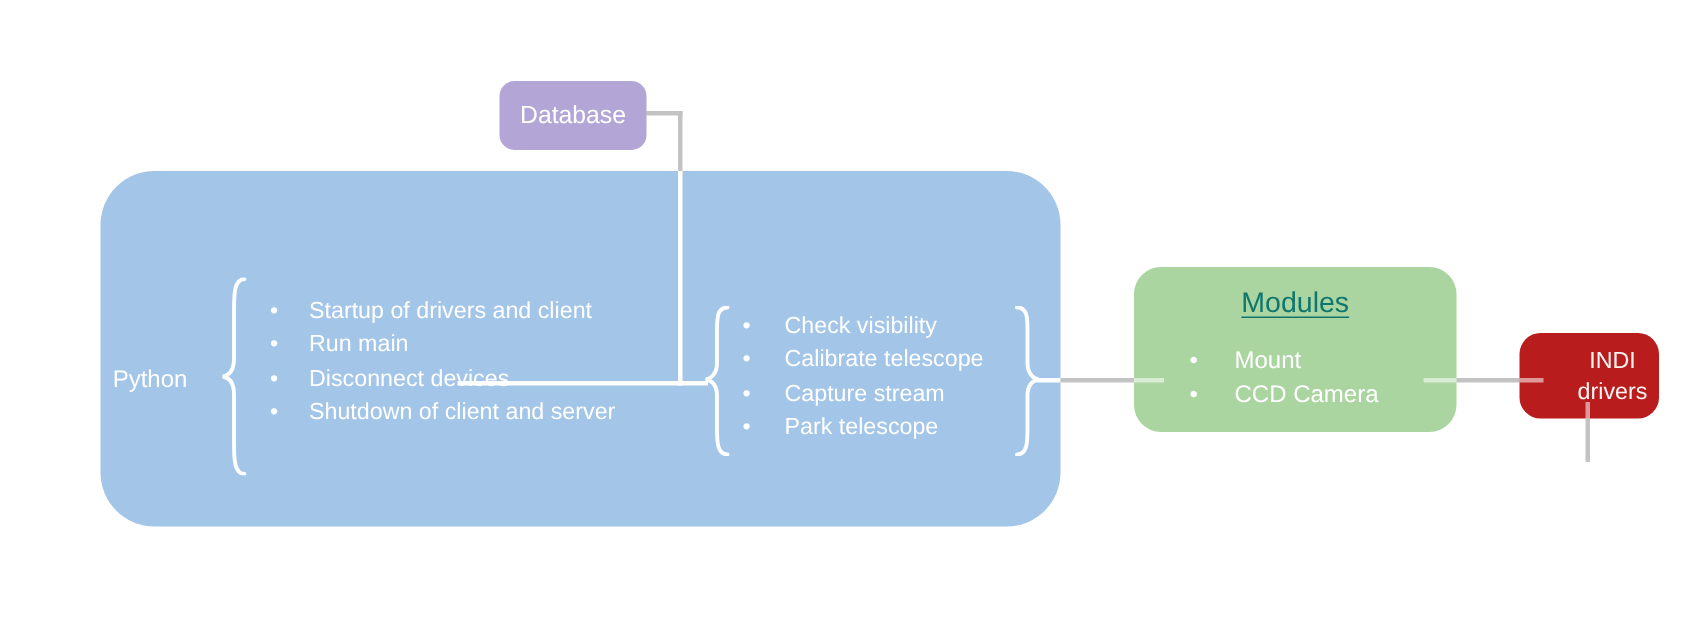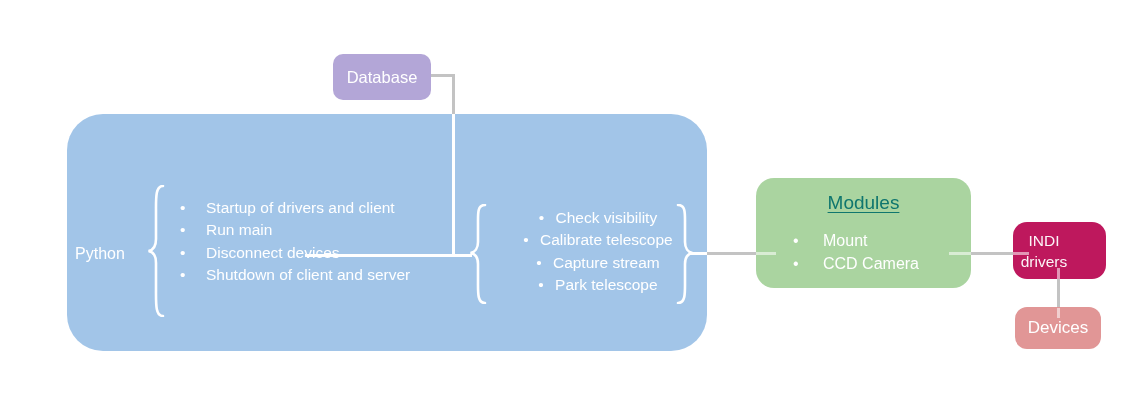--- a/index.html
+++ b/index.html
@@ -30,37 +30,37 @@
                   color:#ffffff; font-size:16px; }
 
   ul.blist { list-style:none; margin:0; padding:0; position:absolute; color:#ffffff; }
   ul.blist li { position:relative; white-space:nowrap; }
   ul.blist li::before { content:"\2022"; display:inline-block; box-sizing:border-box; }
 
   ul.main-steps { left:148px; top:197px; font-size:15.5px; }
   ul.main-steps li { line-height:22.4px; }
   ul.main-steps li::before { width:30px; padding-left:4px; }
 
-  ul.sub-steps { left:480px; top:207px; font-size:15.5px;text-align:center; }
+  ul.sub-steps { left:463px; top:207px; font-size:15.5px; }
   ul.sub-steps li { line-height:22.4px; }
   ul.sub-steps li::before { width:32px; padding-left:4px; }
 
   
   .modules-box { left:728px; top:178px; width:215px; height:110px;
                  background:#aad4a0; border-radius:18px; }
   .modules-title { position:absolute; left:728px; top:192px; width:215px; text-align:center;
                    color:#0f766e; font-size:19px; text-decoration:underline;
                    text-underline-offset:3px; }
   ul.module-items { left:761px; top:229px; font-size:16px; }
   ul.module-items li { line-height:23px; }
   ul.module-items li::before { width:34px; padding-left:4px; }
 
   
-  .indi-box { left:985px; top:222px; width:93px; height:57px; background:#be185d;
-              border-radius:14px; display:flex; align-items:center; justify-content:flex-start; }
+  .indi-box { left:985px; top:222px; width:93px; height:57px; background:#b91c1c;
+              border-radius:14px; display:flex; align-items:center; justify-content:flex-end; }
   .indi-box span { color:rgba(255,255,255,0.95); font-size:15.5px; line-height:21px;
                    text-align:center; width:62px; }
 
   
   .devices-box { left:987px; top:307px; width:86px; height:42px; background:#e19696;
                  border-radius:12px; display:flex; align-items:center; justify-content:center; }
   .devices-box span { color:#ffffff; font-size:17px; }
 
   .brace { position:absolute; }
 </style>
@@ -124,18 +124,15 @@
   <div class="line" style="left:943px; top:252px; width:42px; height:3px;"></div>
 
   <div class="box indi-box">
     <span>INDI drivers</span>
   </div>
   <div class="line stub" style="left:985px; top:252px; width:16px; height:3px;"></div>
   <div class="line stub" style="left:1029px; top:268px; width:3px; height:11px;"></div>
 
   <div class="line" style="left:1029px; top:279px; width:3px; height:29px;"></div>
 
-  <div class="box devices-box">
-    <span>Devices</span>
-  </div>
   <div class="line stub" style="left:1029px; top:308px; width:3px; height:10px;"></div>
 
 </div>
 
 </body></html>

